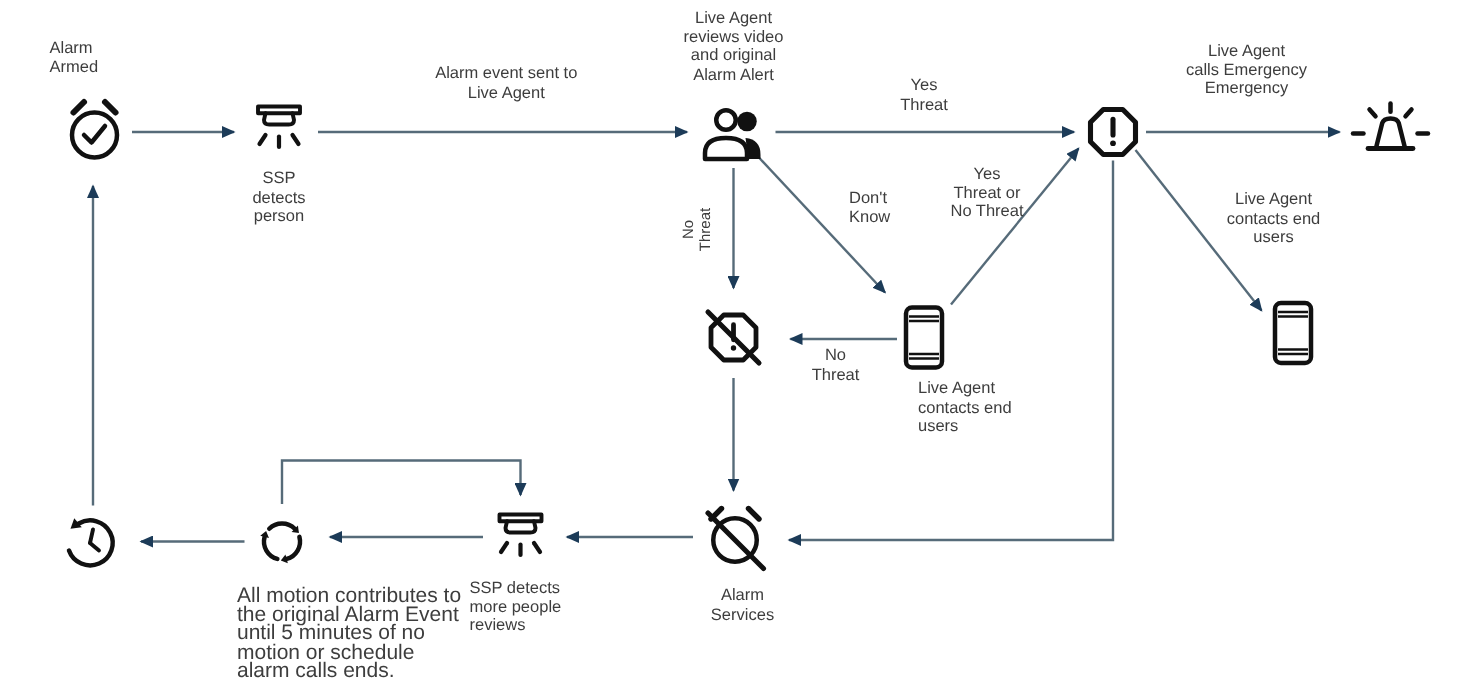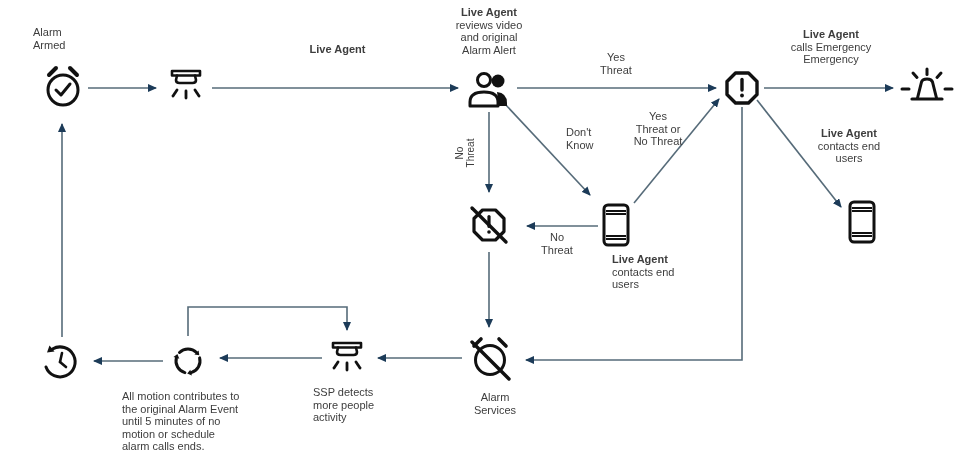--- a/index.html
+++ b/index.html
@@ -5,24 +5,24 @@
   html,body{margin:0;padding:0;background:#fff;}
   .canvas{
     position:relative;width:980px;height:463px;background:#ffffff;overflow:hidden;
     font-family:"Liberation Sans", sans-serif;color:#3d3d3d;
   }
   .edges{position:absolute;left:0;top:0;width:980px;height:463px;}
   .icon{position:absolute;}
   .icon svg{display:block;}
   .lbl{position:absolute;font-size:11px;line-height:12.5px;color:#3d3d3d;white-space:nowrap;}
   .lbl.center{text-align:center;}
-  .lbl .b{font-weight:700;}
+  .lbl .b{font-weight:400;}
   .lbl div{white-space:nowrap;}
   .rot{transform:rotate(-90deg);transform-origin:center center;font-size:10px;line-height:11px;text-align:center;}
-  .note{font-size:11px;}
+  .note{font-size:14px;margin-left:36px;}
 </style>
 </head>
 <body>
 
 <div class="canvas">
 
   <svg class="edges" width="980" height="463" viewBox="0 0 980 463">
     <defs>
       <marker id="ah" markerWidth="10" markerHeight="8" refX="8" refY="4" orient="auto" markerUnits="userSpaceOnUse">
         <path d="M0,0 L9,4 L0,8 Z" fill="#1c3b58"></path>
@@ -158,22 +158,28 @@
       <path d="M21,22 L23,13" stroke-width="2.6"></path>
       <path d="M21,22 L27,27" stroke-width="2.6"></path>
     </svg>
   </div>
 
   <div class="lbl" style="left:33px;top:26px">
     <div>Alarm</div>
     <div>Armed</div>
   </div>
 
+  <div class="lbl center" style="left:146px;top:113px;width:80px">
+    <div>SSP</div>
+    <div>detects</div>
+    <div>person</div>
+  </div>
 
   <div class="lbl center" style="left:260px;top:43px;width:155px">
+    <div>Alarm event sent to</div>
     <div class="b">Live Agent</div>
   </div>
 
   <div class="lbl center" style="left:430px;top:6px;width:118px">
     <div class="b">Live Agent</div>
     <div>reviews video</div>
     <div>and original</div>
     <div>Alarm Alert</div>
   </div>
 
@@ -222,21 +228,21 @@
   </div>
 
   <div class="lbl center" style="left:455px;top:391px;width:80px">
     <div>Alarm</div>
     <div>Services</div>
   </div>
 
   <div class="lbl" style="left:313px;top:386px">
     <div>SSP detects</div>
     <div>more people</div>
-    <div>activity</div>
+    <div>reviews</div>
   </div>
 
   <div class="lbl note" style="left:122px;top:390px">
     <div>All motion contributes to</div>
     <div>the original Alarm Event</div>
     <div>until 5 minutes of no</div>
     <div>motion or schedule</div>
     <div>alarm calls ends.</div>
   </div>
 

